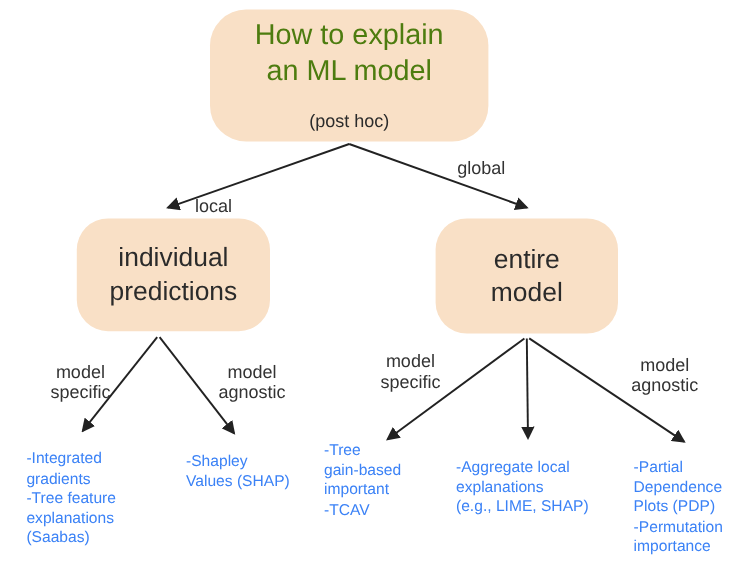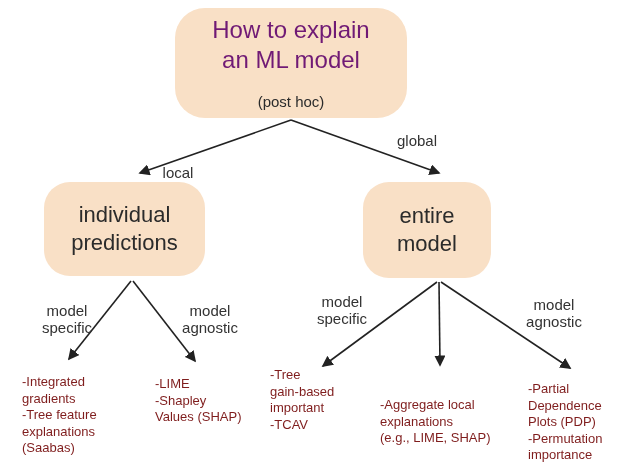--- a/index.html
+++ b/index.html
@@ -37,76 +37,76 @@
     left: 175px;
     top: 8px;
     width: 232px;
     height: 110px;
     border-radius: 30px;
   }
   .root-title {
     font-size: 24px;
     line-height: 30px;
     white-space: pre-line;
-    color: #701a75;
+    color: #4d7c0f;
   }
   .root-subtitle {
     font-size: 15px;
     line-height: 18px;
     margin-top: 18px;
     color: #2b2b2b;
   }
   #node-individual {
-    left: 44px;
+    left: 64px;
     top: 182px;
     width: 161px;
     height: 94px;
     border-radius: 26px;
   }
   #node-entire {
     left: 363px;
     top: 182px;
-    width: 128px;
+    width: 152px;
     height: 96px;
     border-radius: 26px;
   }
   .node-label {
     font-size: 22px;
     line-height: 28px;
     white-space: pre-line;
     color: #2b2b2b;
   }
   .edge-label {
     position: absolute;
     font-size: 15px;
     line-height: 17px;
     text-align: center;
     white-space: pre-line;
     transform: translateX(-50%);
     color: #333333;
   }
   #lbl-local   { left: 178px; top: 132px; margin-top: 32px; }
-  #lbl-global  { left: 417px; top: 132px; }
+  #lbl-global  { left: 401px; top: 132px; }
   #lbl-l-spec  { left: 67px;  top: 302px; }
   #lbl-l-agn   { left: 210px; top: 302px; }
   #lbl-r-spec  { left: 342px; top: 293px; }
   #lbl-r-agn   { left: 554px; top: 296px; }
   .leaf {
     position: absolute;
     font-size: 13px;
     line-height: 16.6px;
-    color: #7f1d1d;
+    color: #3b82f6;
   }
   .leaf-item {
     white-space: pre-line;
   }
   #leaf-a { left: 22px;  top: 374px; }
   #leaf-b { left: 155px; top: 376px; }
   #leaf-c { left: 270px; top: 367px; }
-  #leaf-d { left: 380px; top: 397px; }
+  #leaf-d { left: 380px; top: 381px; }
   #leaf-e { left: 528px; top: 381px; }
 </style>
 </head>
 <body>
 
 <div class="canvas">
 
   <svg class="arrows" viewBox="0 0 617 468" xmlns="http://www.w3.org/2000/svg">
     <defs>
       <marker id="ah" viewBox="0 0 10 10" refX="8.5" refY="5" markerWidth="7" markerHeight="7" orient="auto-start-reverse">
@@ -154,21 +154,20 @@
 
   <div class="leaf" id="leaf-a">
     <div class="leaf-item">-Integrated
 gradients</div>
     <div class="leaf-item">-Tree feature
 explanations
 (Saabas)</div>
   </div>
 
   <div class="leaf" id="leaf-b">
-    <div class="leaf-item">-LIME</div>
     <div class="leaf-item">-Shapley
 Values (SHAP)</div>
   </div>
 
   <div class="leaf" id="leaf-c">
     <div class="leaf-item">-Tree
 gain-based
 important</div>
     <div class="leaf-item">-TCAV</div>
   </div>

